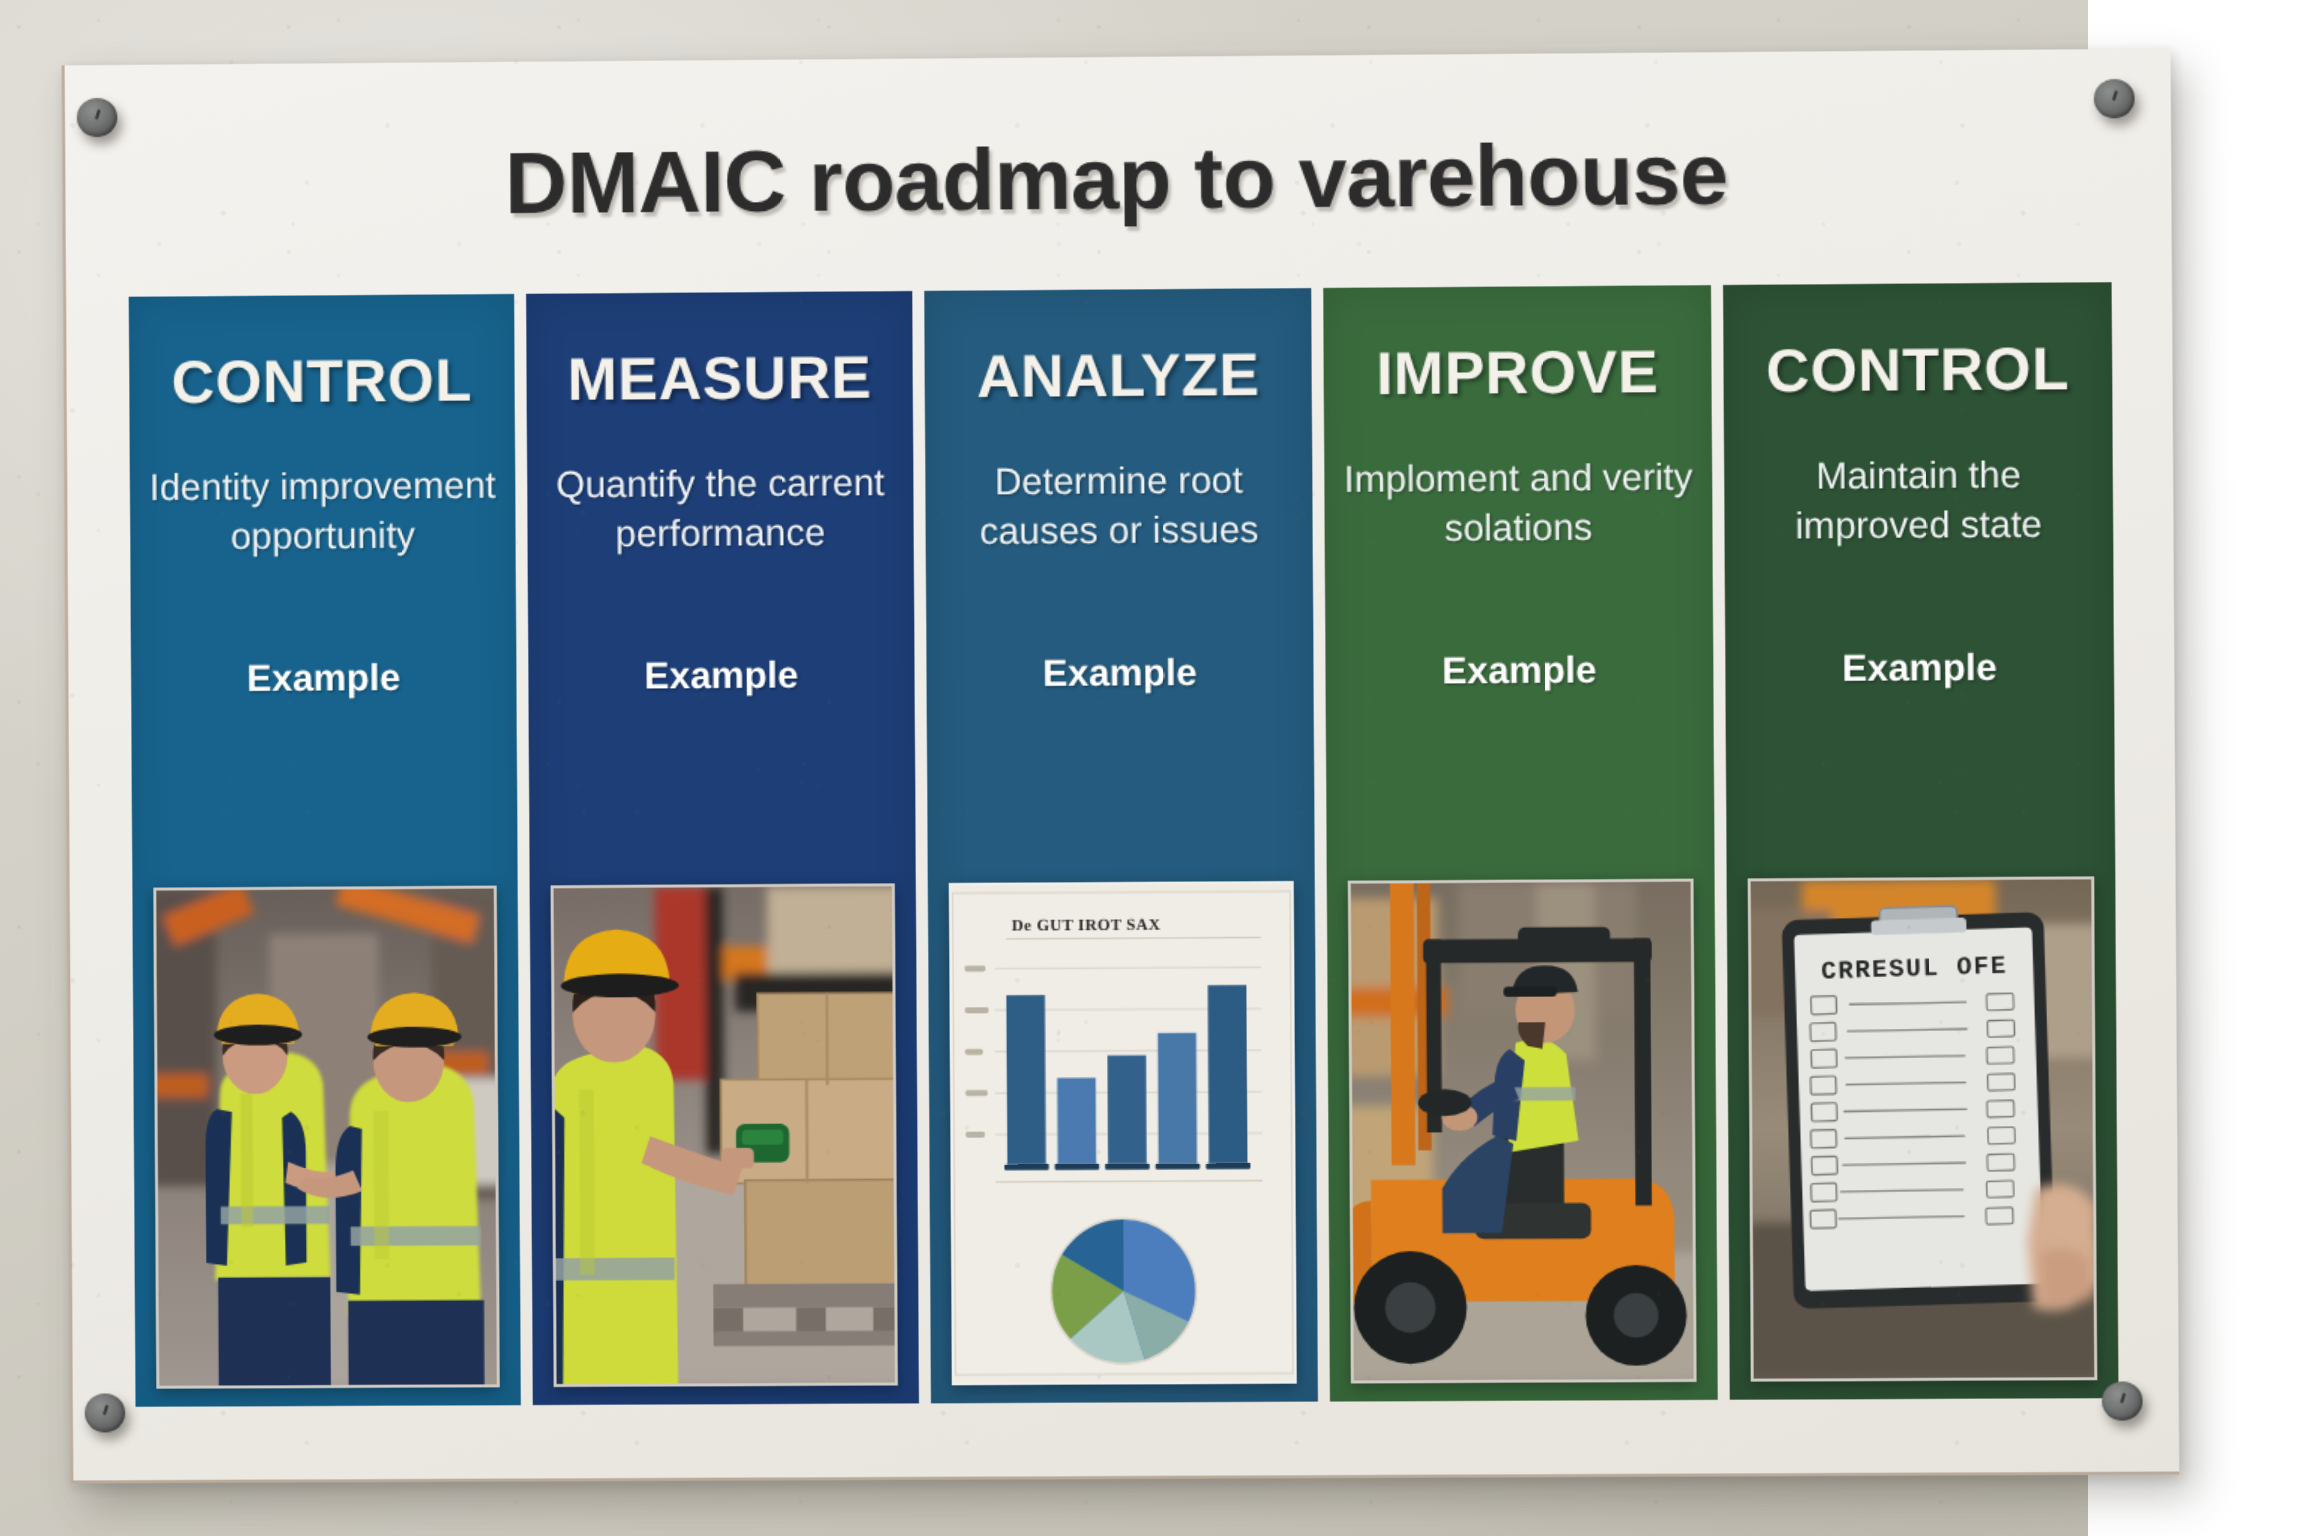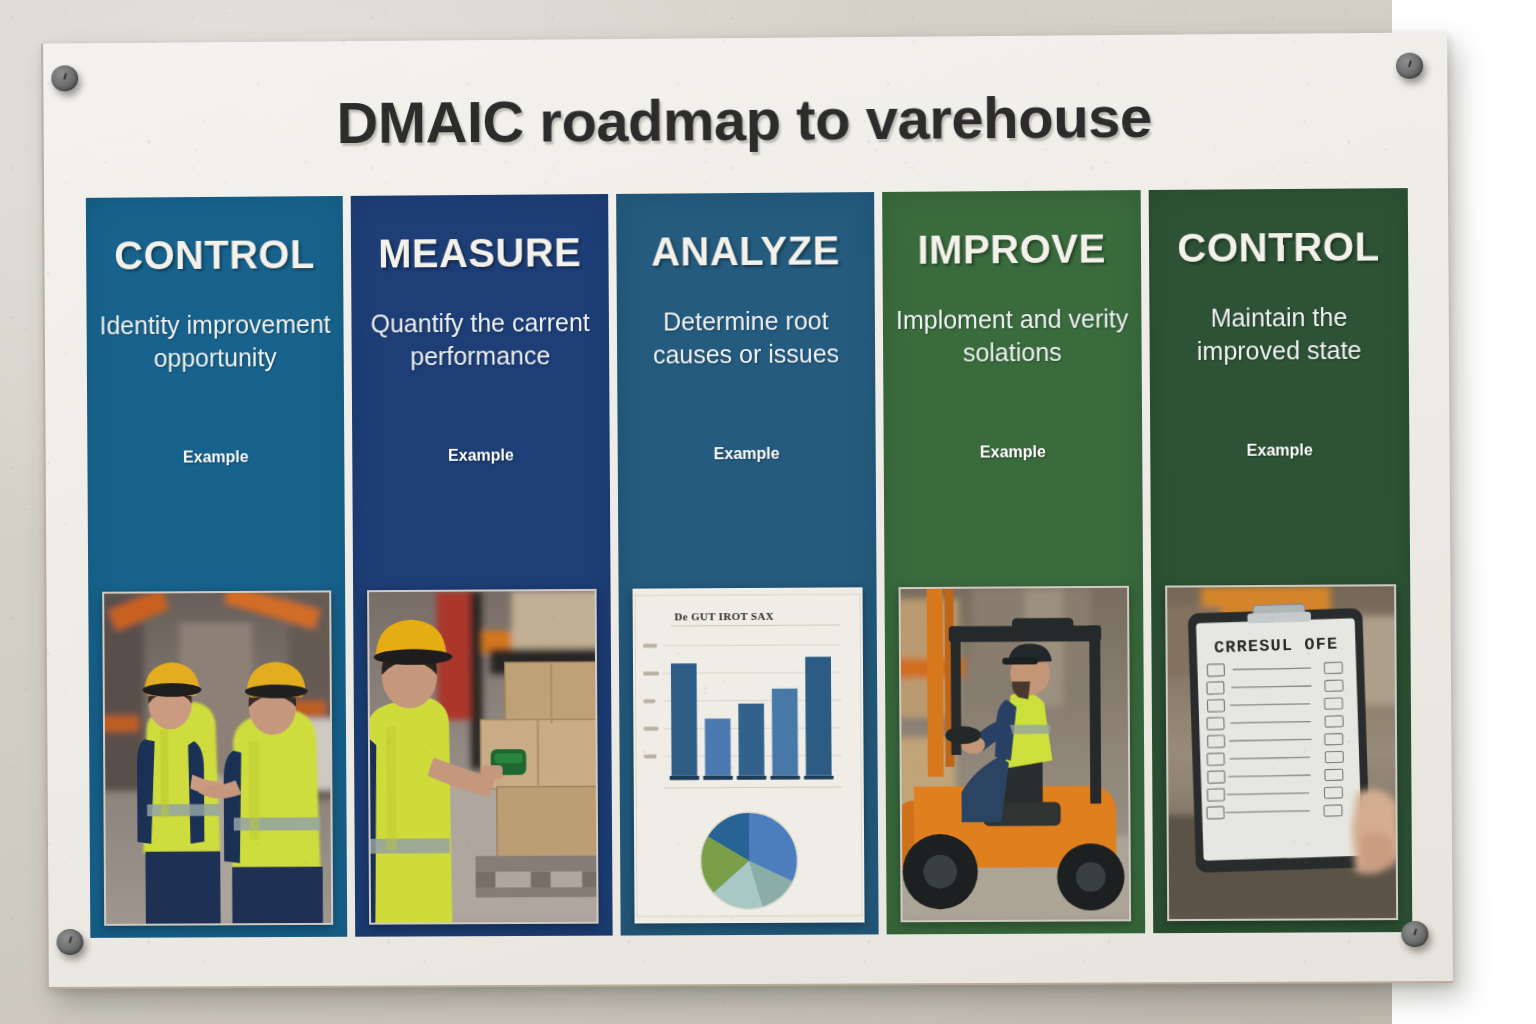--- a/index.html
+++ b/index.html
@@ -131,22 +131,22 @@
     font-weight: 400;
     color: #eef1f2;
     text-align: center;
     line-height: 1.32;
     padding: 0 10px;
     text-shadow: 1px 1px 2px rgba(0,0,0,0.30);
     min-height: 104px;
   }
 
   .col-example {
-    margin-top: 36px;
-    font-size: 16px;
+    margin-top: 26px;
+    font-size: 25px;
     font-weight: 700;
     color: #ffffff;
     text-shadow: 1px 1px 2px rgba(0,0,0,0.35);
   }
 
   .photo {
     position: absolute;
     left: 14px; right: 14px;
     bottom: 12px;
     height: 335px;

